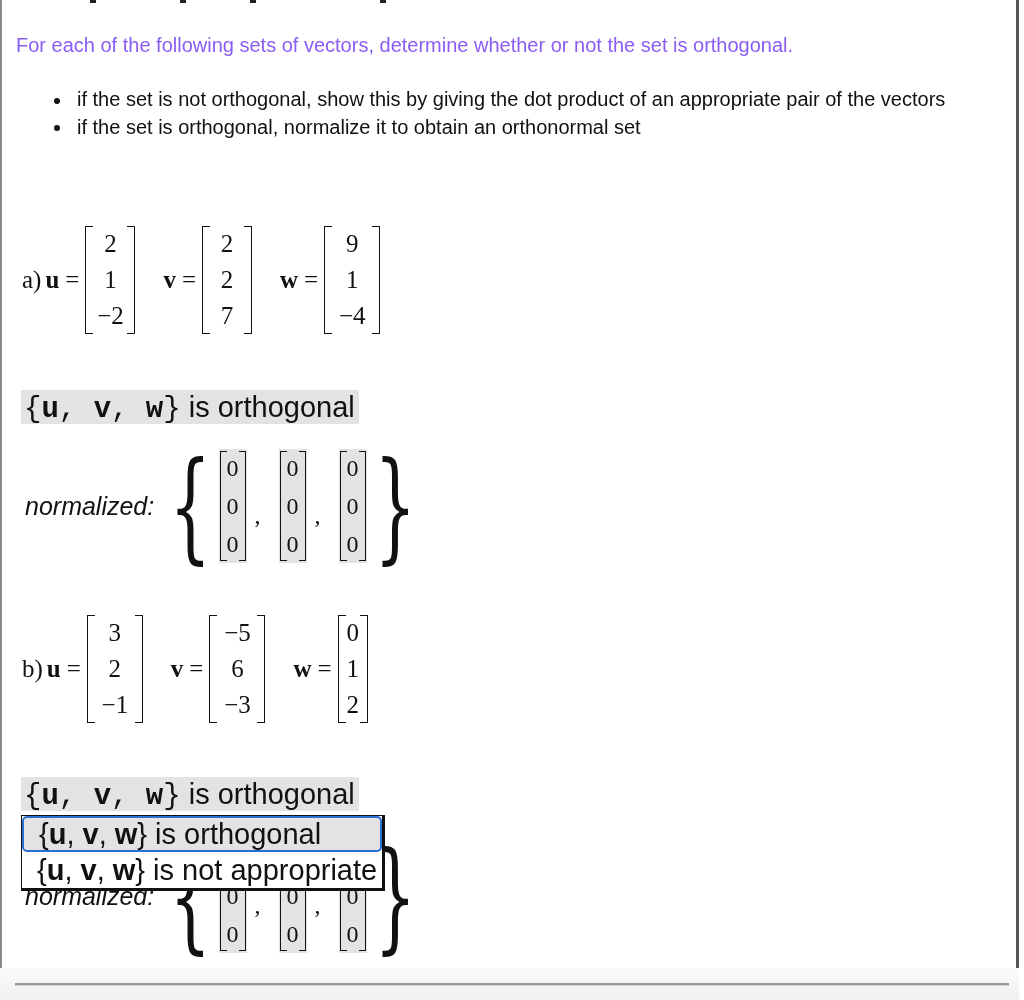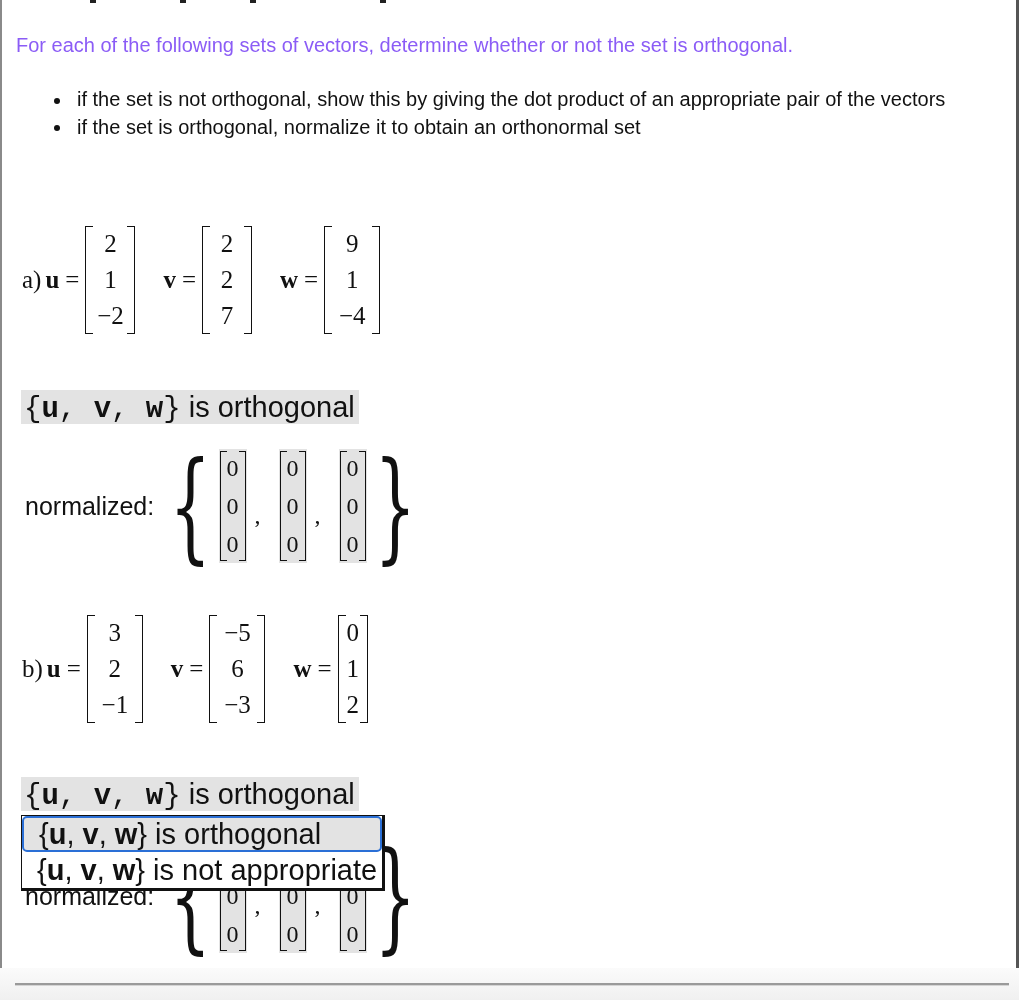--- a/index.html
+++ b/index.html
@@ -51,21 +51,21 @@
     .answer {
       position:absolute; left:21px; height:34px; line-height:34px; padding:0 4px 0 3px;
       background:#e3e3e3; font-size:29px;
     }
     .answer .set { font-family:Liberation Mono, monospace; }
     .answer .set b { font-weight:bold; }
     .normrow {
       position:absolute; left:25px; display:flex; align-items:center;
       font-size:25px;
     }
-    .normlbl { margin-right:12px; }
+    .normlbl { margin-right:12px;font-style:italic; }
     .brace {
       font-family:"DejaVu Serif", serif; font-size:120px; line-height:120px;
       transform:scaleX(0.55); display:inline-block; font-weight:200; color:#111;
       margin:0 -14px;
     }
     .zmatrix {
       position:relative; display:inline-flex; flex-direction:column; align-items:center;
       background:#e3e3e3; padding:0 8px; margin:0 4px;
       font-family:"Liberation Serif", serif; font-size:24px;
     }

